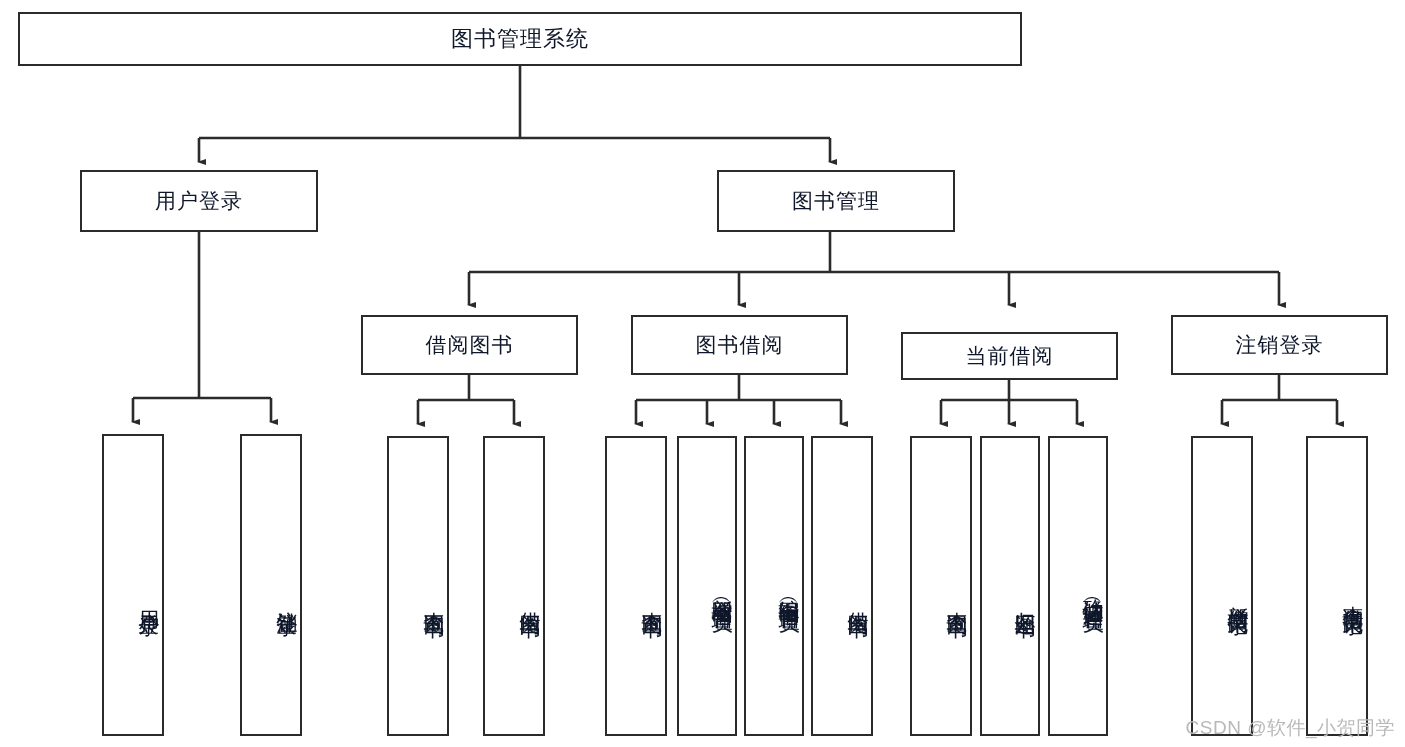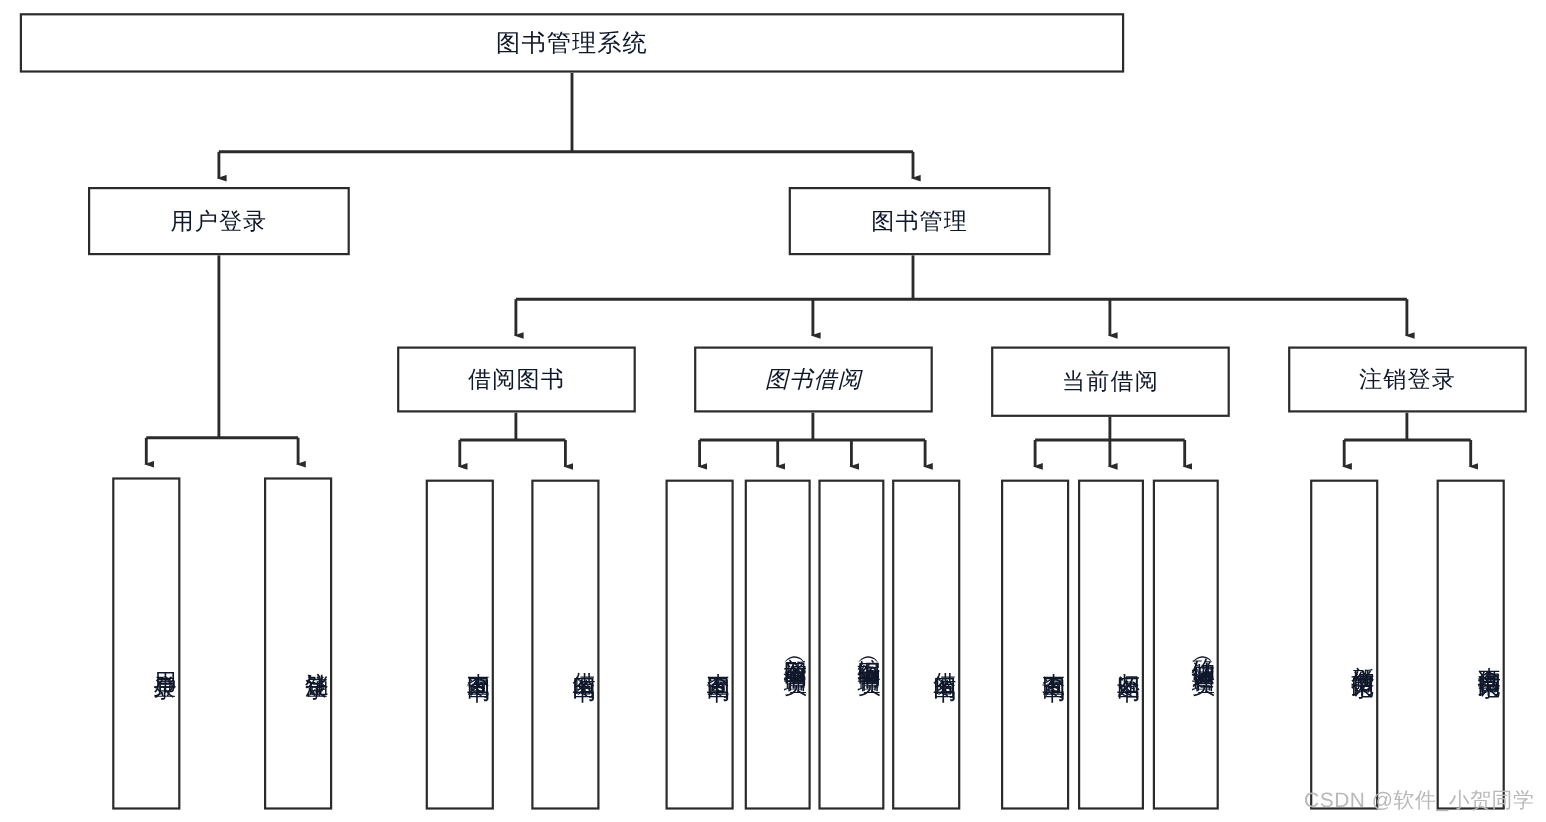--- a/index.html
+++ b/index.html
@@ -72,22 +72,22 @@
       <path d="M1337,400 L1337,424" marker-end="url(#arw)"></path>
     </g>
   </svg>
 
   <div class="node root" style="left:18px;top:12px;width:1004px;height:54px;">图书管理系统</div>
 
   <div class="node h" style="left:80px;top:170px;width:238px;height:62px;">用户登录</div>
   <div class="node h" style="left:717px;top:170px;width:238px;height:62px;">图书管理</div>
 
   <div class="node h" style="left:361px;top:315px;width:217px;height:60px;">借阅图书</div>
-  <div class="node h" style="left:631px;top:315px;width:217px;height:60px;font-style:italic;">图书借阅</div>
-  <div class="node h" style="left:901px;top:315px;width:217px;height:64px;">当前借阅</div>
+  <div class="node h" style="left:631px;top:315px;width:217px;height:60px;">图书借阅</div>
+  <div class="node h" style="left:901px;top:332px;width:217px;height:48px;">当前借阅</div>
   <div class="node h" style="left:1171px;top:315px;width:217px;height:60px;">注销登录</div>
 
   <div class="node v" style="left:102px;top:434px;width:62px;height:302px;">用户登录</div>
   <div class="node v" style="left:240px;top:434px;width:62px;height:302px;">注销登录</div>
 
   <div class="node v" style="left:387px;top:436px;width:62px;height:300px;">查询图书</div>
   <div class="node v" style="left:483px;top:436px;width:62px;height:300px;">借阅图书</div>
 
   <div class="node v" style="left:605px;top:436px;width:62px;height:300px;">查询图书</div>
   <div class="node v" style="left:677px;top:436px;width:60px;height:300px;padding-top:10px;">新增图书（管理员）</div>

